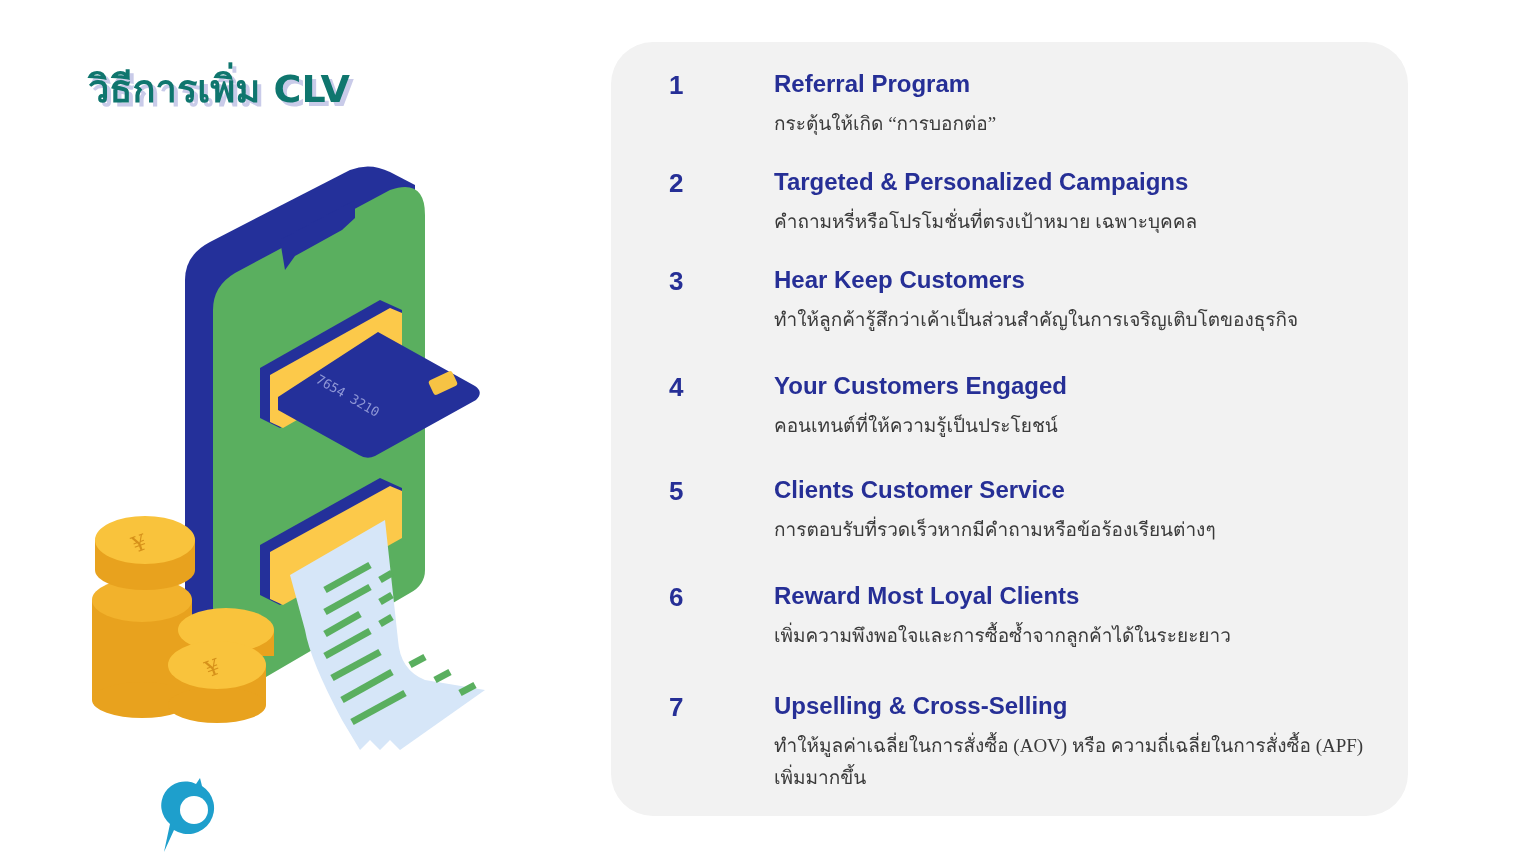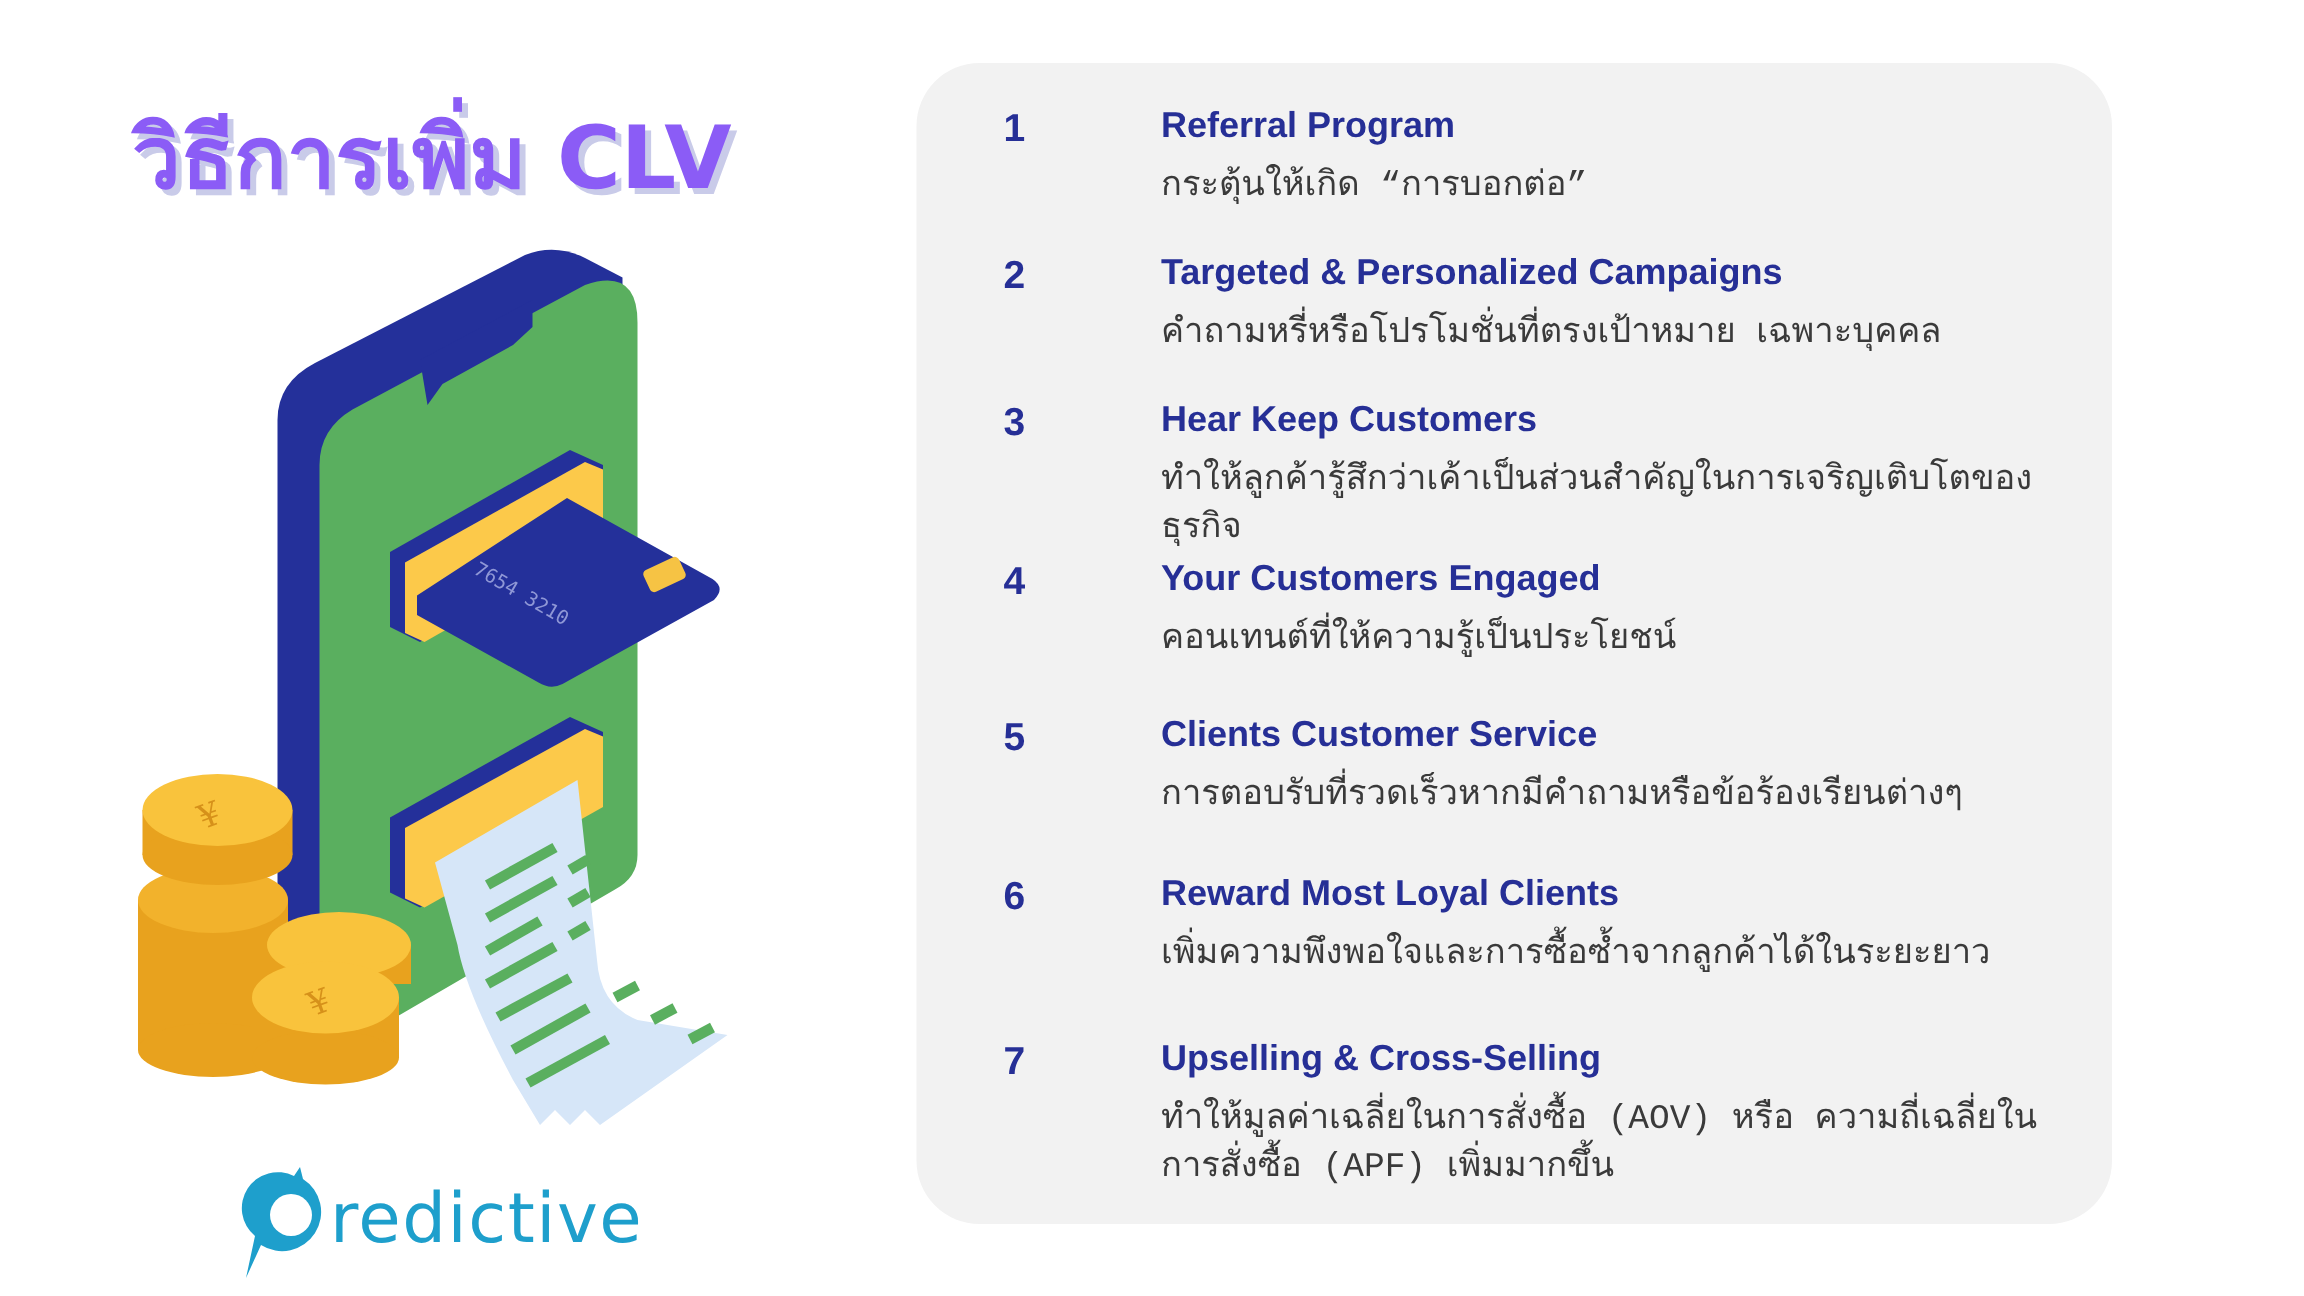--- a/index.html
+++ b/index.html
@@ -2,22 +2,22 @@
 <html><head>
   <meta charset="utf-8">
   <style>
     * { box-sizing: border-box; margin: 0; padding: 0; }
     html, body { width: 1536px; height: 864px; background: #ffffff; overflow: hidden; }
     body { position: relative; font-family: "DejaVu Sans", "Liberation Sans", sans-serif; }
 
     .title {
       position: absolute; left: 88px; top: 58px;
       font-family: "DejaVu Sans", sans-serif;
-      font-weight: bold; font-size: 58px; letter-spacing: 0px;
-      color: #8b5cf6;
+      font-weight: bold; font-size: 38px; letter-spacing: 0px;
+      color: #0f766e;
       text-shadow: 4px 4px 0 #c9cbe9;
       white-space: nowrap;
     }
 
     .illustration { position: absolute; left: 80px; top: 160px; width: 430px; height: 610px; }
 
     .logo {
       position: absolute; left: 160px; top: 778px; height: 76px; width: 300px;
       display: flex; align-items: center;
     }
@@ -37,22 +37,22 @@
       font-family: "Liberation Sans", sans-serif; font-weight: bold;
       font-size: 26px; color: #262f96;
     }
     .item-title {
       position: absolute; left: 163px; top: 0;
       font-family: "Liberation Sans", sans-serif; font-weight: bold;
       font-size: 24px; color: #262f96; white-space: nowrap;
     }
     .item-desc {
       position: absolute; left: 163px; top: 38px; width: 610px;
-      font-family: Liberation Mono, monospace;
-      font-size: 23px; line-height: 32px; color: #3a3a3a;
+      font-family: Liberation Serif, serif;
+      font-size: 19px; line-height: 32px; color: #3a3a3a;
     }
   </style>
 </head>
 <body>
 
 <h1 class="title">วิธีการเพิ่ม CLV</h1>
 
 <div class="illustration">
   <svg width="430" height="610" viewBox="0 0 430 610">
 
@@ -108,21 +108,20 @@
       <text x="125" y="514" fill="#d6911a" font-size="22" font-family="'DejaVu Serif', serif" transform="rotate(-20 137 506)">¥</text>
     </g>
   </svg>
 </div>
 
 <div class="logo">
   <svg viewBox="0 0 64 76">
     <path d="M36 6 L40 0 L42 8 A24 24 0 1 1 14 52 L4 74 L10 46 A24 24 0 0 1 36 6 Z" fill="#1e9fcc"></path>
     <circle cx="34" cy="32" r="14" fill="#ffffff"></circle>
   </svg>
-  <span class="logo-text">redictive</span>
 </div>
 
 <div class="panel">
   <div class="item" style="top:28px">
     <span class="item-num">1</span>
     <span class="item-title">Referral Program</span>
     <div class="item-desc">กระตุ้นให้เกิด “การบอกต่อ”</div>
   </div>
   <div class="item" style="top:126px">
     <span class="item-num">2</span>

